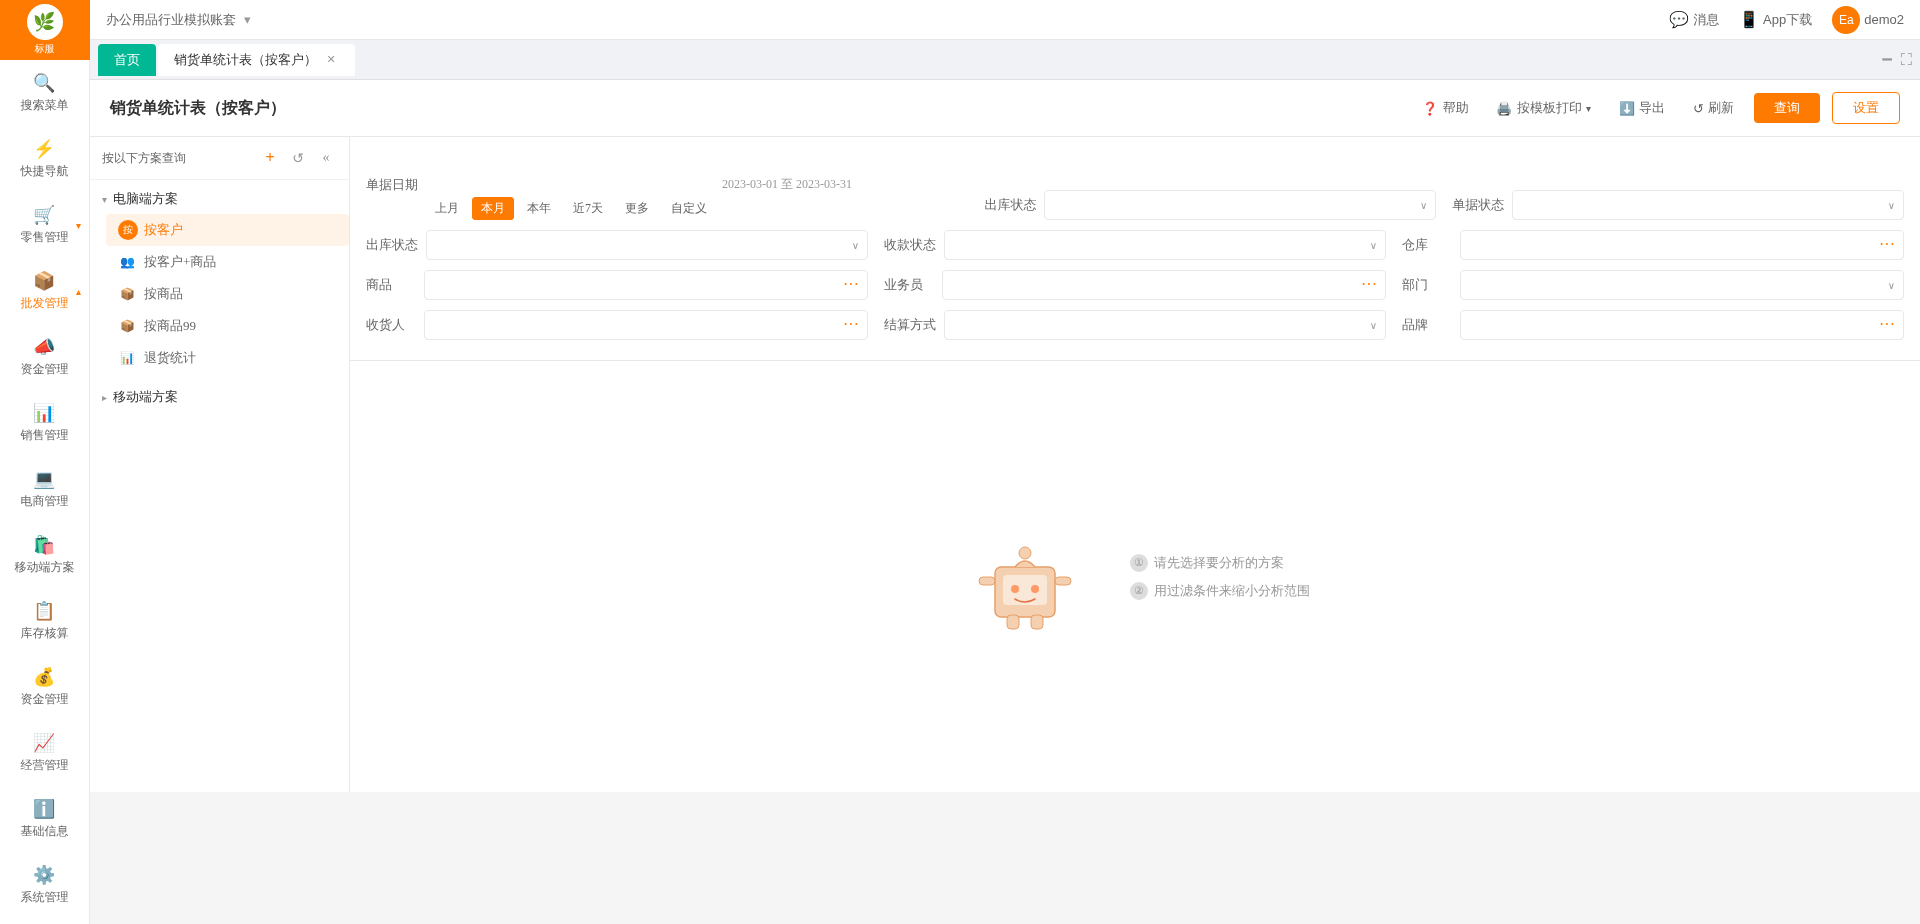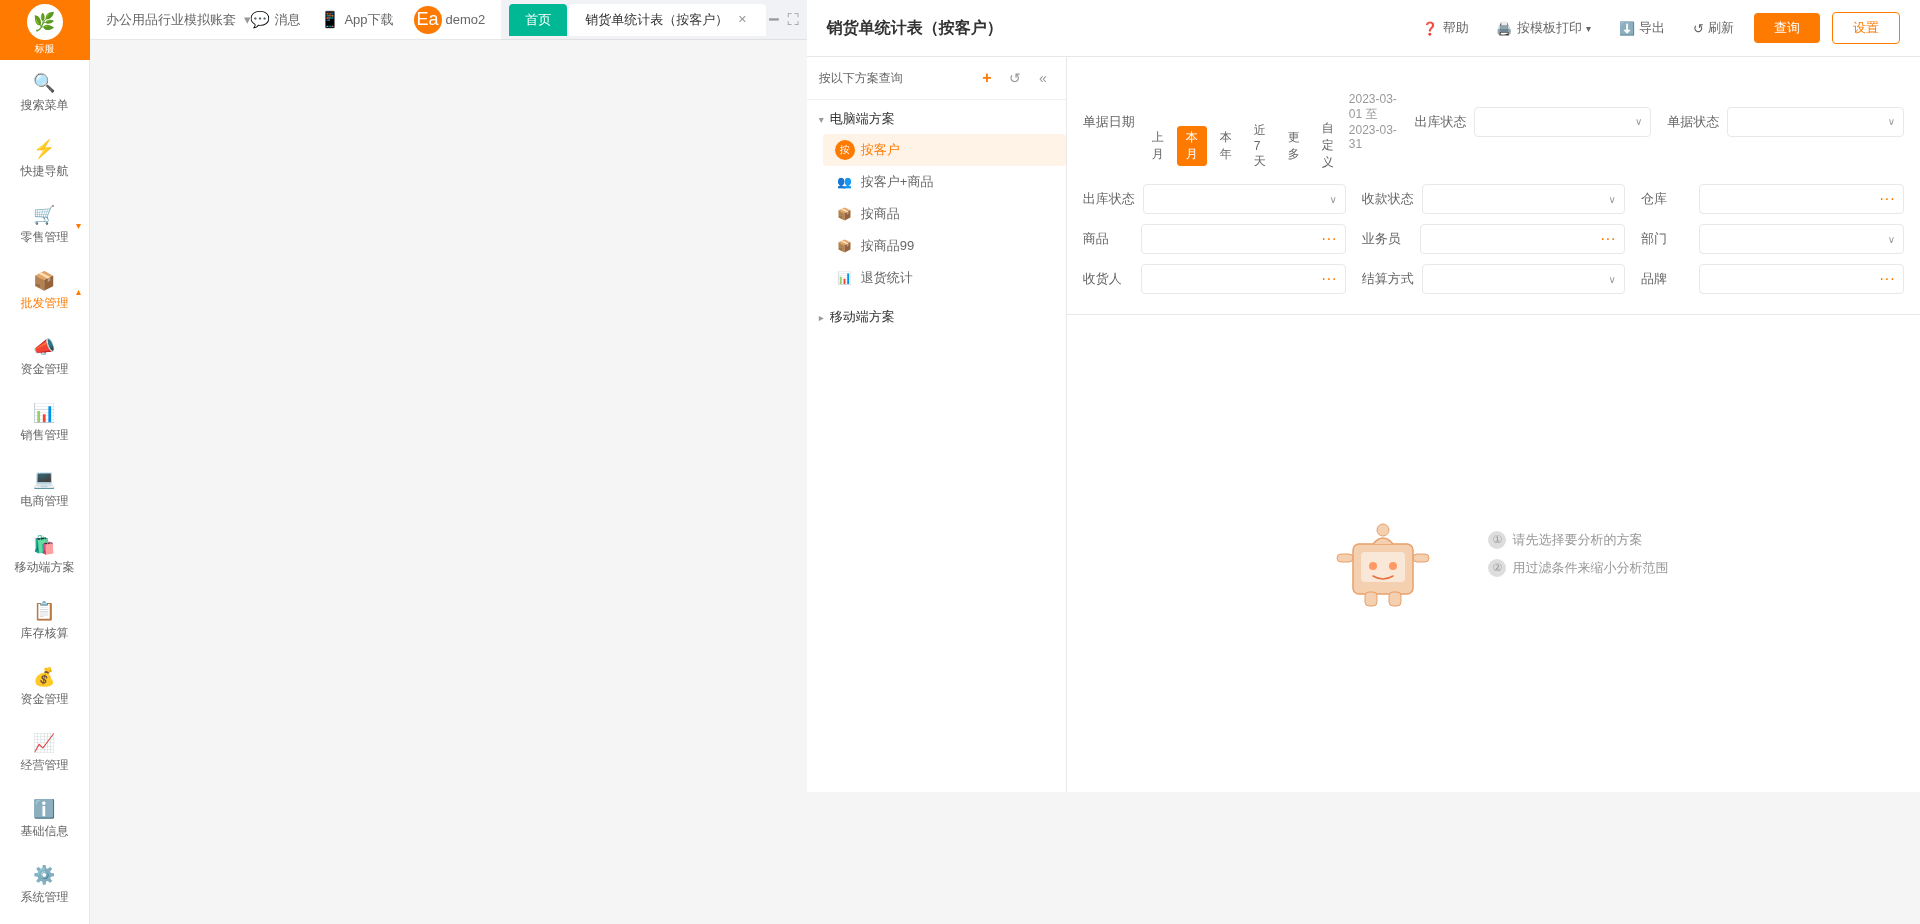--- a/index.html
+++ b/index.html
@@ -10,21 +10,21 @@
     .logo { width: 90px; height: 60px; background: #ff7a00; display: flex; flex-direction: column; align-items: center; justify-content: center; cursor: pointer; }
     .logo-icon { width: 36px; height: 36px; background: #fff; border-radius: 50%; display: flex; align-items: center; justify-content: center; }
     .logo-icon span { color: #ff7a00; font-size: 18px; font-weight: bold; }
     .logo-text { color: #fff; font-size: 10px; margin-top: 2px; }
     .sidebar-menu { width: 100%; flex: 1; overflow-y: auto; }
     .sidebar-item { width: 100%; padding: 12px 0; display: flex; flex-direction: column; align-items: center; cursor: pointer; color: #666; font-size: 12px; }
     .sidebar-item.active { color: #ff7a00; }
     .sidebar-item .icon { font-size: 18px; margin-bottom: 3px; }
 
     
-    .main { flex: 1; display: flex; flex-direction: row; height: 792px; overflow: hidden; }
+    .main { flex: 1; display: flex; flex-direction: column; height: 792px; overflow: hidden; }
 
     
     .topbar { height: 40px; background: #fff; border-bottom: 1px solid #e8e8e8; display: flex; align-items: center; justify-content: space-between; padding: 0 16px; flex-shrink: 0; }
     .topbar-left { display: flex; align-items: center; gap: 8px; color: #666; font-size: 13px; }
     .topbar-right { display: flex; align-items: center; gap: 20px; color: #666; font-size: 13px; }
     .topbar-right-item { display: flex; align-items: center; gap: 4px; cursor: pointer; }
     .avatar { width: 28px; height: 28px; border-radius: 50%; background: #ff7a00; display: flex; align-items: center; justify-content: center; color: #fff; font-size: 11px; overflow: hidden; }
 
     
     .tabbar { height: 40px; background: #f0f2f5; display: flex; align-items: center; padding: 0 8px; gap: 2px; flex-shrink: 0; border-bottom: 1px solid #e0e0e0; }
@@ -38,39 +38,39 @@
 
     
     .page-header { background: #fff; padding: 12px 20px; display: flex; align-items: center; justify-content: space-between; border-bottom: 1px solid #e8e8e8; flex-shrink: 0; }
     .page-title { font-size: 16px; font-weight: 600; color: #333; }
     .page-actions { display: flex; align-items: center; gap: 12px; }
     .page-action-btn { display: flex; align-items: center; gap: 4px; color: #666; font-size: 13px; cursor: pointer; padding: 4px 8px; border-radius: 4px; }
     .btn-primary { background: #ff7a00; color: #fff; border: none; padding: 6px 20px; border-radius: 4px; cursor: pointer; font-size: 13px; }
     .btn-setting { background: #fff; color: #ff7a00; border: 1px solid #ff7a00; padding: 6px 20px; border-radius: 4px; cursor: pointer; font-size: 13px; font-family: Liberation Serif, serif; }
 
     
-    .body-layout { display: flex; flex: 1; overflow: hidden; }
+    .body-layout { display: flex; flex: 1; overflow: hidden; font-family: Liberation Serif, serif; }
 
     
     .left-panel { width: 260px; background: #fff; border-right: 1px solid #e8e8e8; flex-shrink: 0; overflow-y: auto; }
     .left-panel-header { padding: 10px 12px; display: flex; align-items: center; justify-content: space-between; border-bottom: 1px solid #f0f0f0; }
     .left-panel-title { color: #666; font-size: 12px; }
     .left-panel-actions { display: flex; align-items: center; gap: 6px; }
     .icon-btn { width: 22px; height: 22px; border-radius: 50%; display: flex; align-items: center; justify-content: center; cursor: pointer; color: #999; font-size: 14px; }
     .tree-item { padding: 4px 0; }
     .tree-node { display: flex; align-items: center; gap: 6px; padding: 6px 12px; cursor: pointer; color: #333; font-size: 13px; }
     .tree-arrow { font-size: 10px; color: #999; }
     .tree-children { padding-left: 16px; }
     .tree-child { display: flex; align-items: center; gap: 6px; padding: 6px 12px; cursor: pointer; color: #666; font-size: 13px; }
     .tree-child .child-icon { width: 20px; height: 20px; display: flex; align-items: center; justify-content: center; font-size: 12px; color: #999; }
 
     
     .right-panel { flex: 1; display: flex; flex-direction: column; overflow: hidden; background: #f5f5f5; }
     .filter-area { background: #fff; padding: 12px 16px; border-bottom: 1px solid #e8e8e8; }
-    .filter-row { display: flex; align-items: center; gap: 16px; margin-bottom: 10px; }
+    .filter-row { display: flex; align-items: flex-end; gap: 16px; margin-bottom: 10px; }
     .filter-row:last-child { margin-bottom: 8px; }
     .filter-item { display: flex; align-items: center; gap: 8px; flex: 1; }
     .filter-label { color: #666; font-size: 13px; white-space: nowrap; min-width: 50px; }
     .date-picker { display: flex; align-items: center; gap: 6px; flex: 1; }
     .date-tabs { display: flex; align-items: center; gap: 4px; }
     .date-tab { padding: 2px 8px; border-radius: 3px; font-size: 12px; cursor: pointer; color: #666; border: 1px solid transparent; margin-top: 48px; }
     .date-tab.active { background: #ff7a00; color: #fff; border-color: #ff7a00; }
     .date-range { font-size: 12px; color: #999; }
     .select-control { flex: 1; border: 1px solid #e8e8e8; border-radius: 4px; padding: 4px 8px; display: flex; align-items: center; justify-content: space-between; cursor: pointer; background: #fff; min-height: 30px; }
     .select-placeholder { color: #ccc; font-size: 13px; }
@@ -172,21 +172,21 @@
       <div class="topbar-right-item">
         <span style="font-size:16px;">💬</span>
         <span>消息</span>
       </div>
       <div class="topbar-right-item">
         <span style="font-size:16px;">📱</span>
         <span>App下载</span>
       </div>
       <div class="topbar-right-item">
         <div class="avatar">
-          <span style="font-size:18px;">Ea</span>
+          <span style="font-size:12px;">Ea</span>
         </div>
         <span>demo2</span>
       </div>
     </div>
   </div>
 
   <div class="tabbar">
     <div class="tab tab-home">
       <span>首页</span>
     </div>

